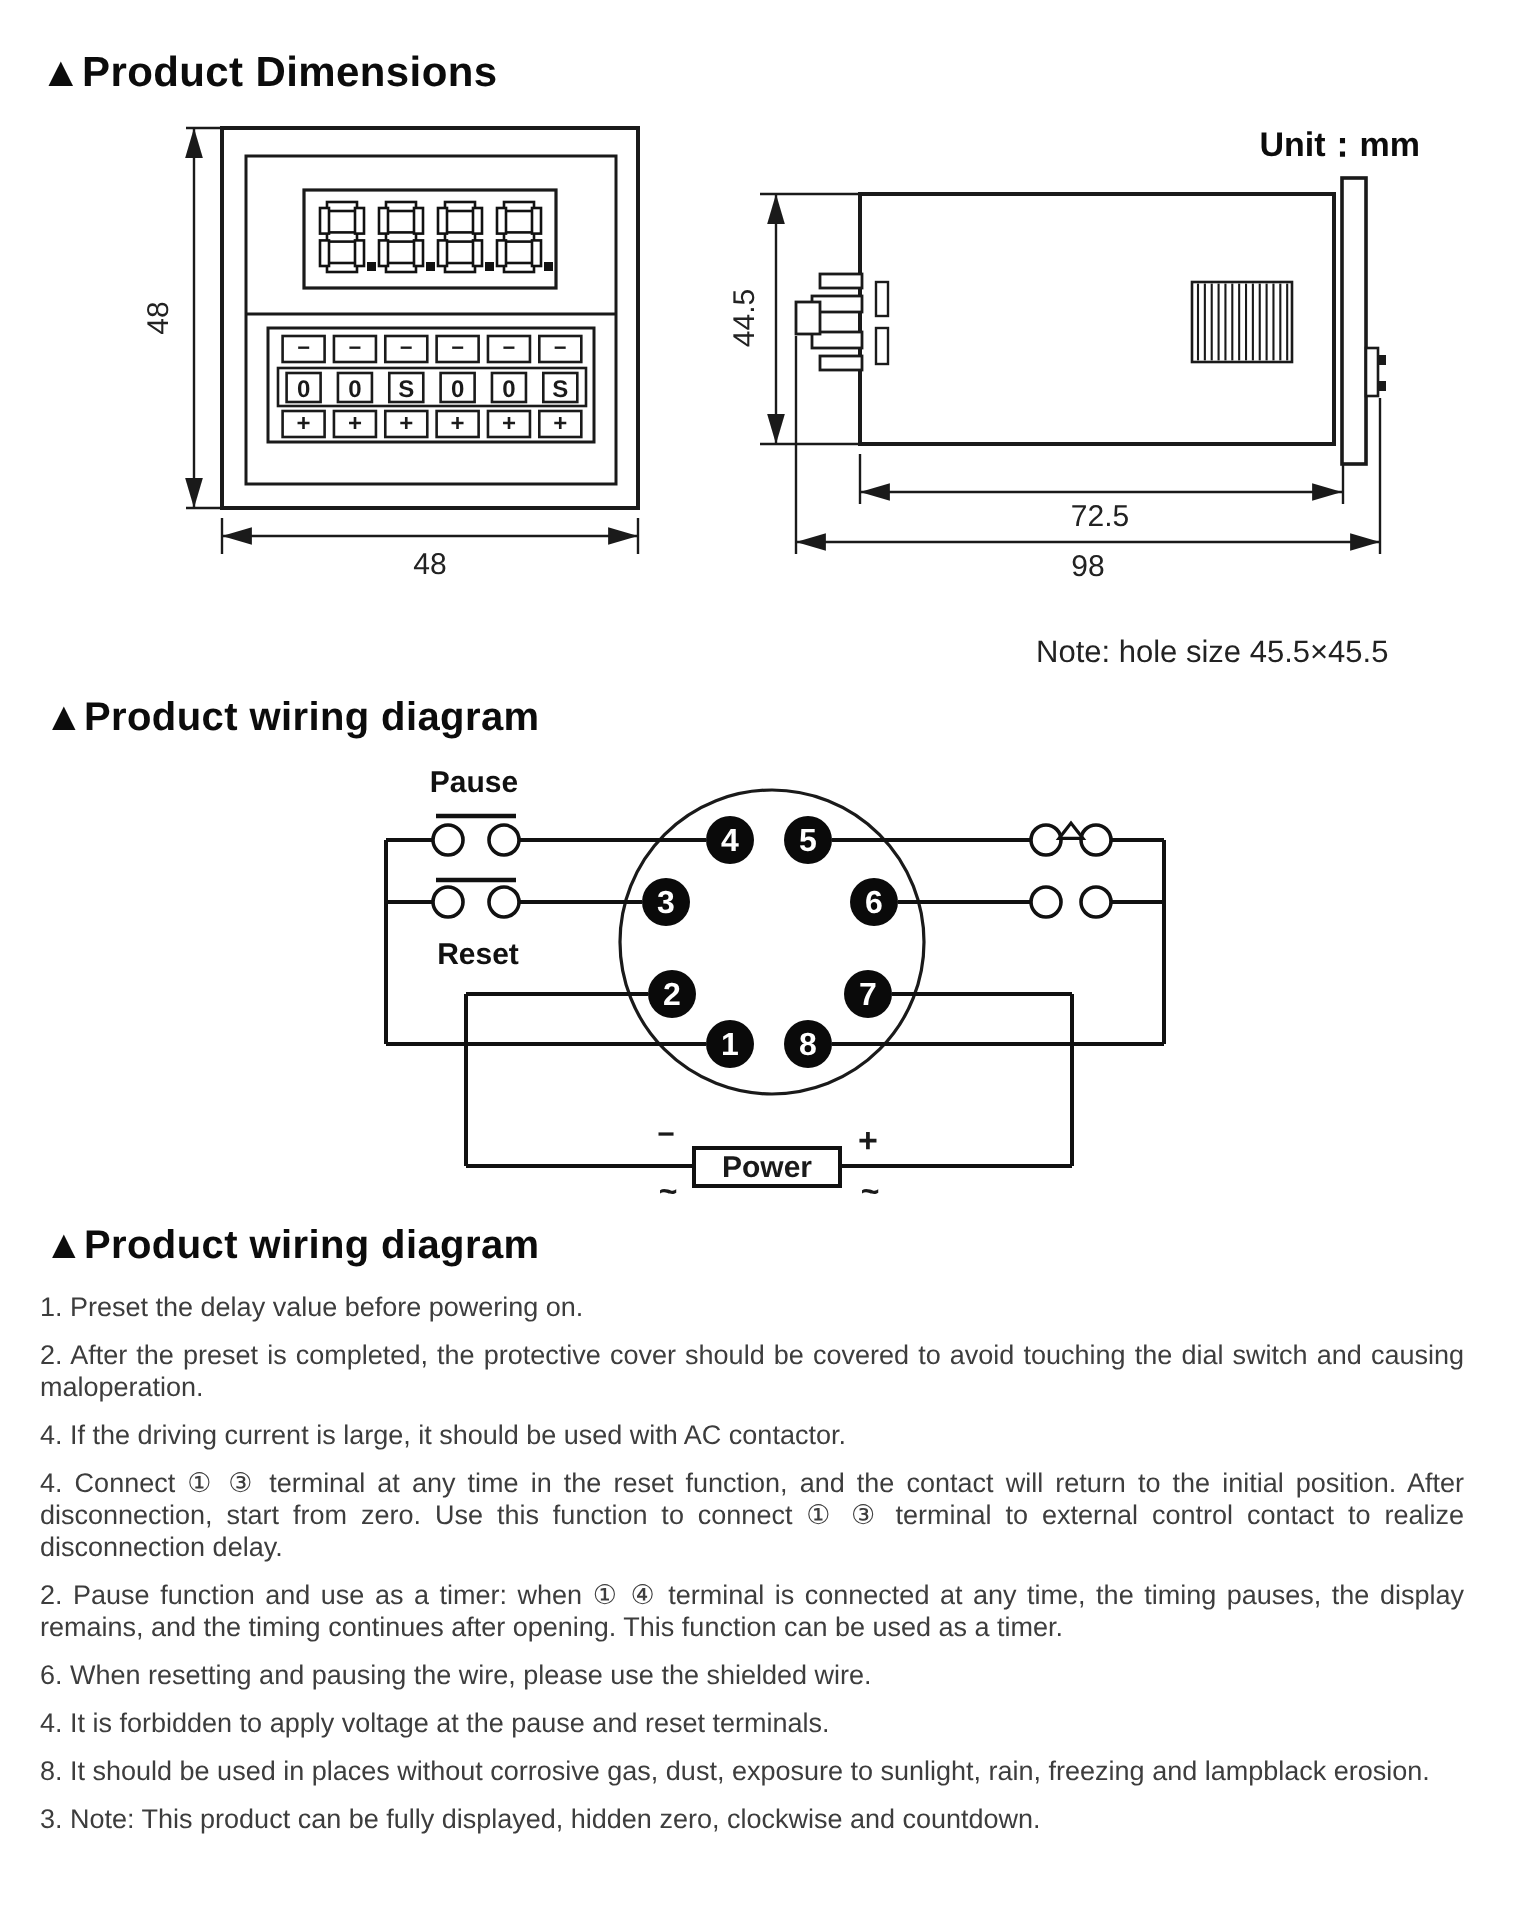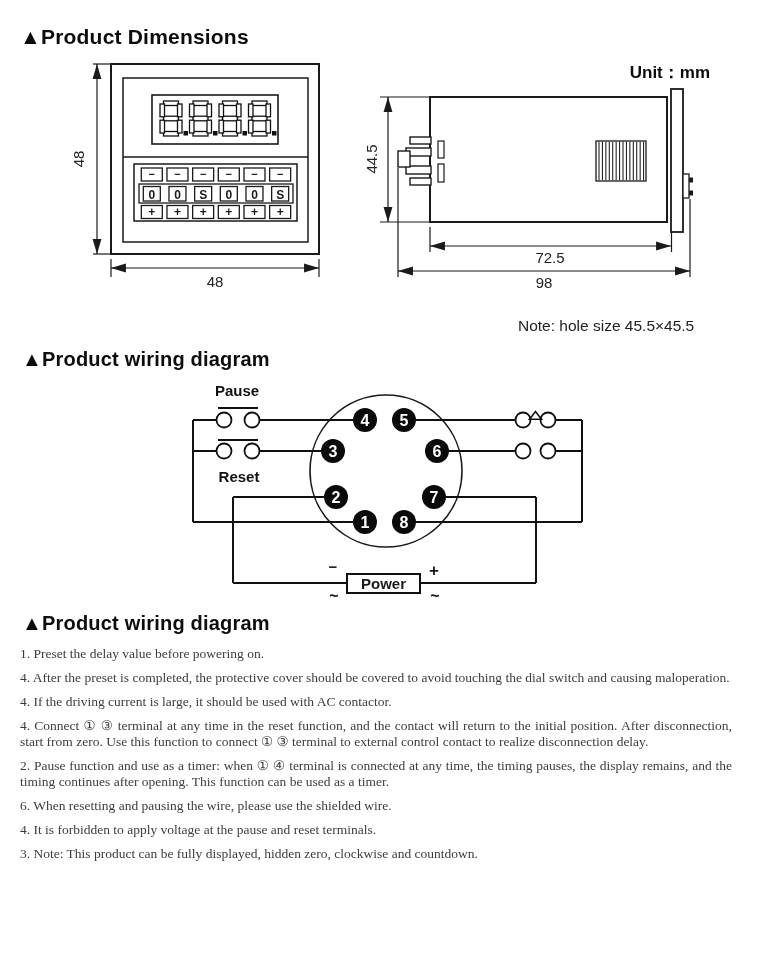--- a/index.html
+++ b/index.html
@@ -4,21 +4,21 @@
 <style>
   html,body{margin:0;padding:0;background:#ffffff;}
   .page{position:relative;width:768px;height:960px;background:#ffffff;overflow:hidden;
         font-family:"Liberation Sans",sans-serif;color:#1a1a1a;}
   .sec-title{position:absolute;margin:0;font-size:21px;font-weight:bold;color:#0c0c0c;
              letter-spacing:0.2px;white-space:nowrap;}
   svg{position:absolute;left:0;overflow:visible;}
   svg text{font-family:"Liberation Sans",sans-serif;fill:#1a1a1a;}
   .notes{position:absolute;left:20px;top:646px;width:712px;}
   .note-item{font-size:13.5px;line-height:16px;color:#3d3d3d;text-align:justify;
-             margin:0 0 8px 0;font-family:Liberation Serif, serif;}
+             margin:0 0 8px 0;}
   .dim-label{font-size:15px;fill:#222;}
   .unit-label{font-size:17px;font-weight:bold;fill:#0c0c0c;}
   .note-label{font-size:15.5px;fill:#222;}
   .wire-label{font-size:15px;font-weight:bold;fill:#111;}
   .pin-num{font-size:16px;font-weight:bold;fill:#ffffff;}
 </style>
 </head>
 <body>
 
 <div class="page">
@@ -289,21 +289,22 @@
       <text x="434" y="201" text-anchor="middle" style="font-size:17px;font-weight:bold;">+</text>
       <text x="334" y="226" text-anchor="middle" style="font-size:16px;font-weight:bold;">~</text>
       <text x="435" y="226" text-anchor="middle" style="font-size:16px;font-weight:bold;">~</text>
     </g>
   </svg>
 
   <h1 class="sec-title" style="left:22px;top:612px;font-size:20px;">▲Product wiring diagram</h1>
 
   <div class="notes">
     <p class="note-item">1. Preset the delay value before powering on.</p>
-    <p class="note-item">4. After the preset is completed, the protective cover should be covered to avoid touching the dial switch and causing maloperation.</p>
+    <p class="note-item">2. After the preset is completed, the protective cover should be covered to avoid touching the dial switch and causing maloperation.</p>
     <p class="note-item">4. If the driving current is large, it should be used with AC contactor.</p>
     <p class="note-item">4. Connect ① ③ terminal at any time in the reset function, and the contact will return to the initial position. After disconnection, start from zero. Use this function to connect ① ③ terminal to external control contact to realize disconnection delay.</p>
     <p class="note-item">2. Pause function and use as a timer: when ① ④ terminal is connected at any time, the timing pauses, the display remains, and the timing continues after opening. This function can be used as a timer.</p>
     <p class="note-item">6. When resetting and pausing the wire, please use the shielded wire.</p>
     <p class="note-item">4. It is forbidden to apply voltage at the pause and reset terminals.</p>
+    <p class="note-item">8. It should be used in places without corrosive gas, dust, exposure to sunlight, rain, freezing and lampblack erosion.</p>
     <p class="note-item">3. Note: This product can be fully displayed, hidden zero, clockwise and countdown.</p>
   </div>
 </div>
 
 </body></html>

